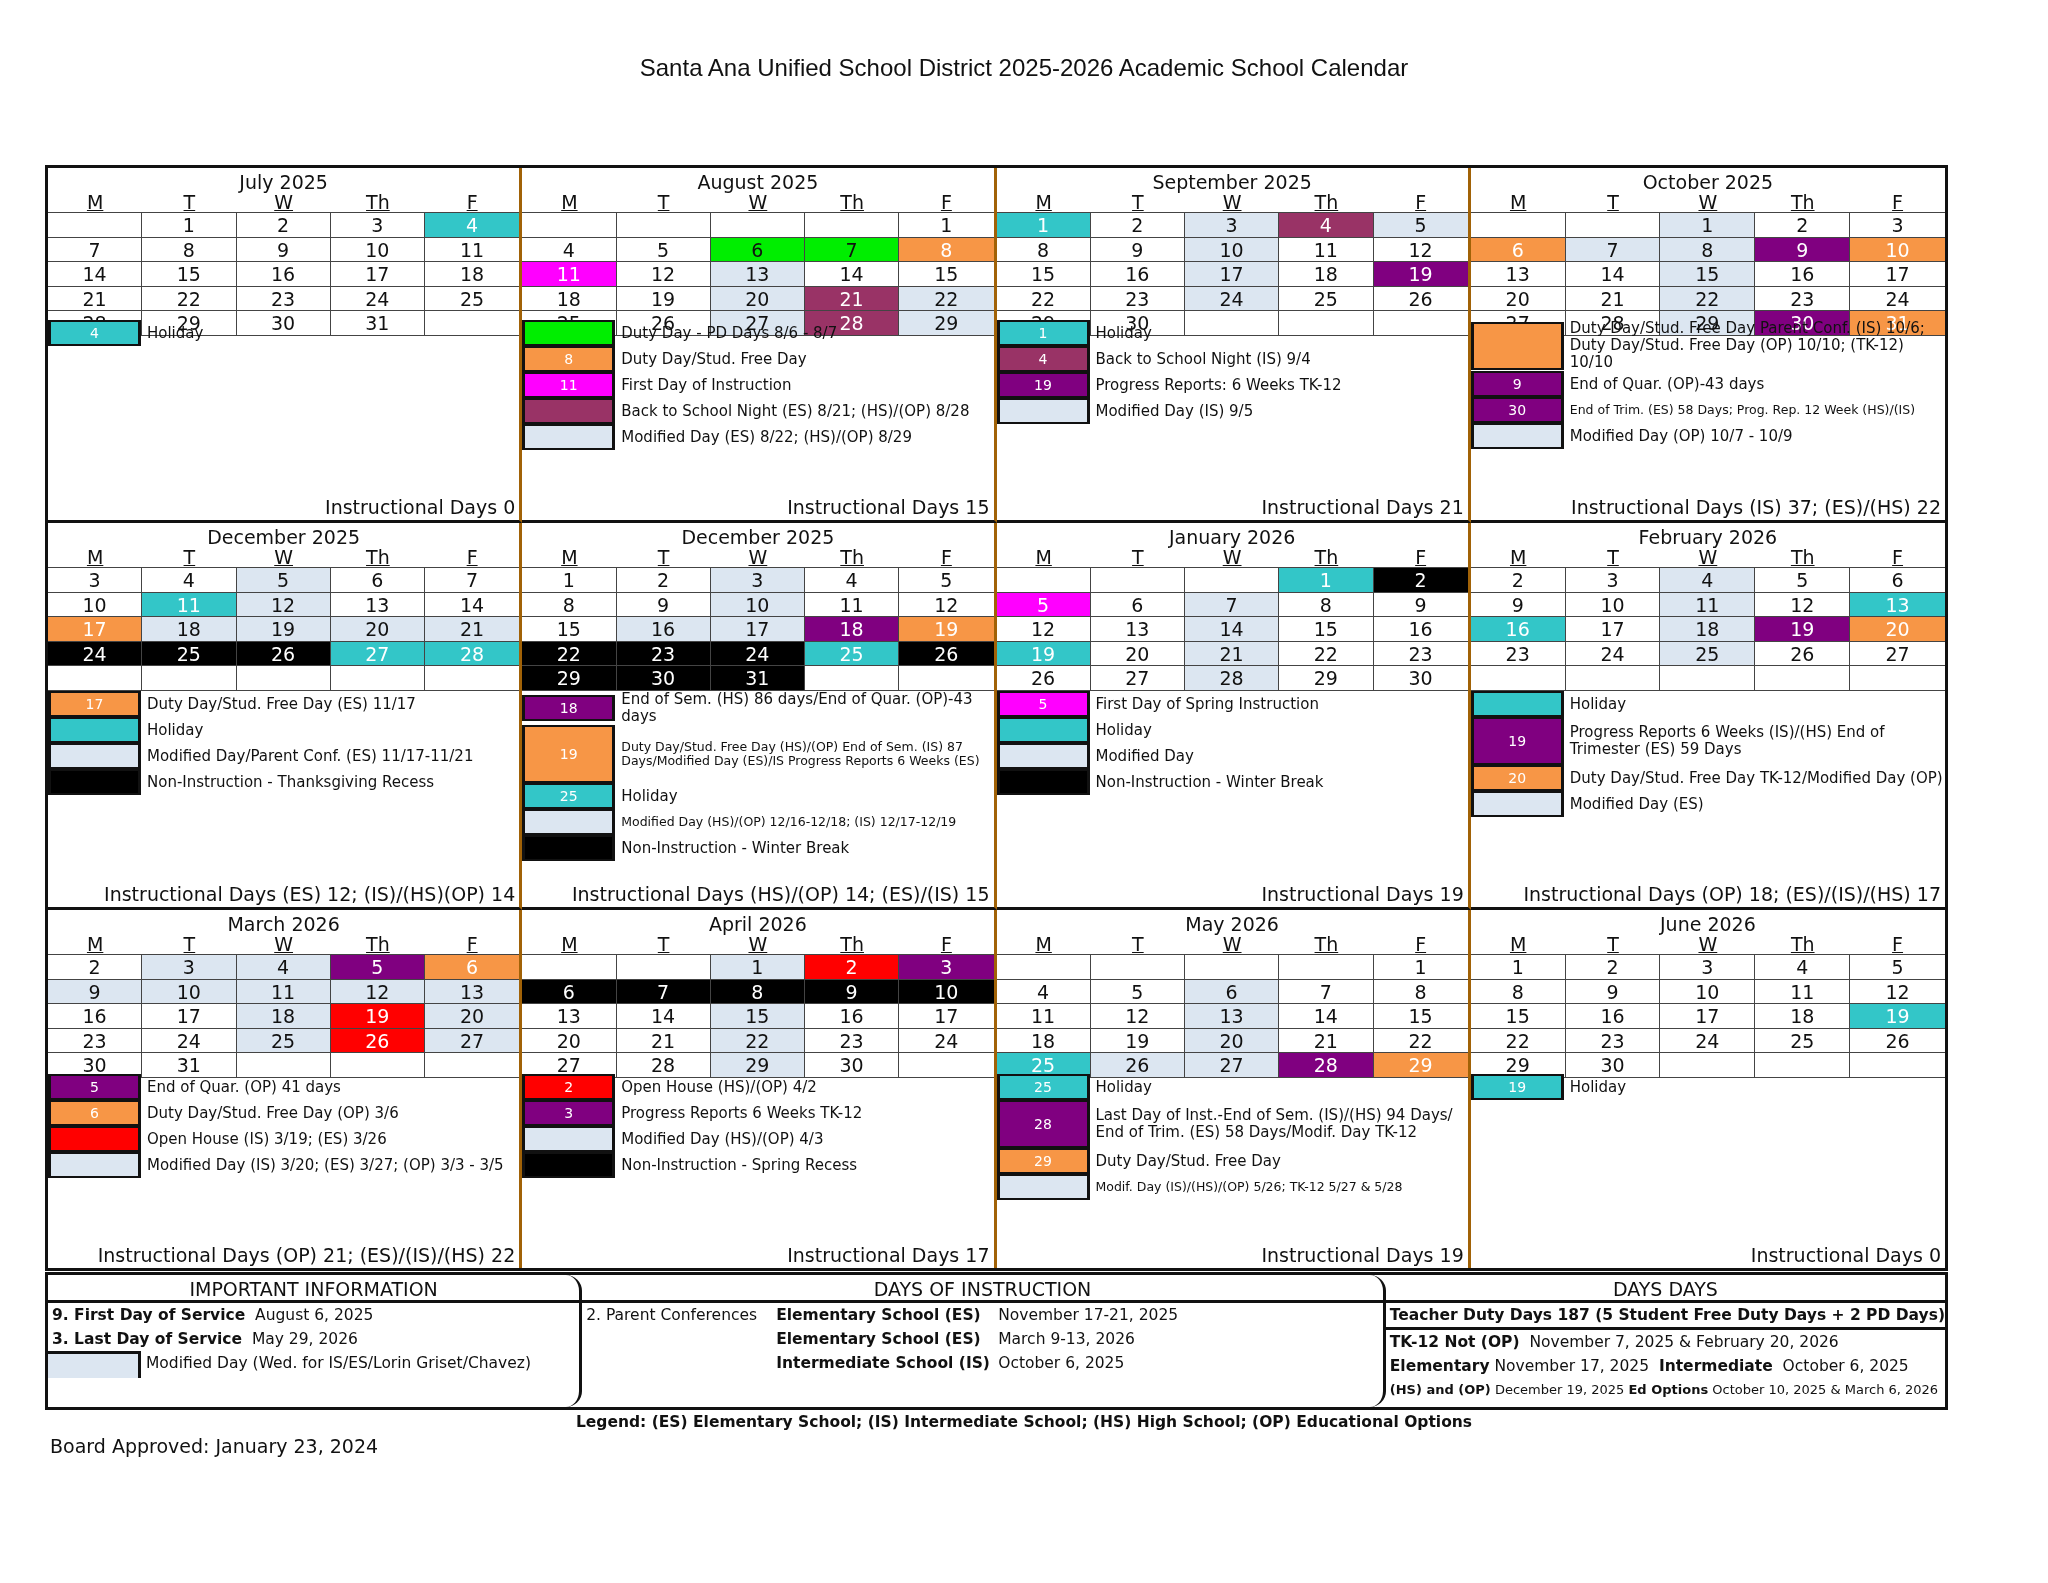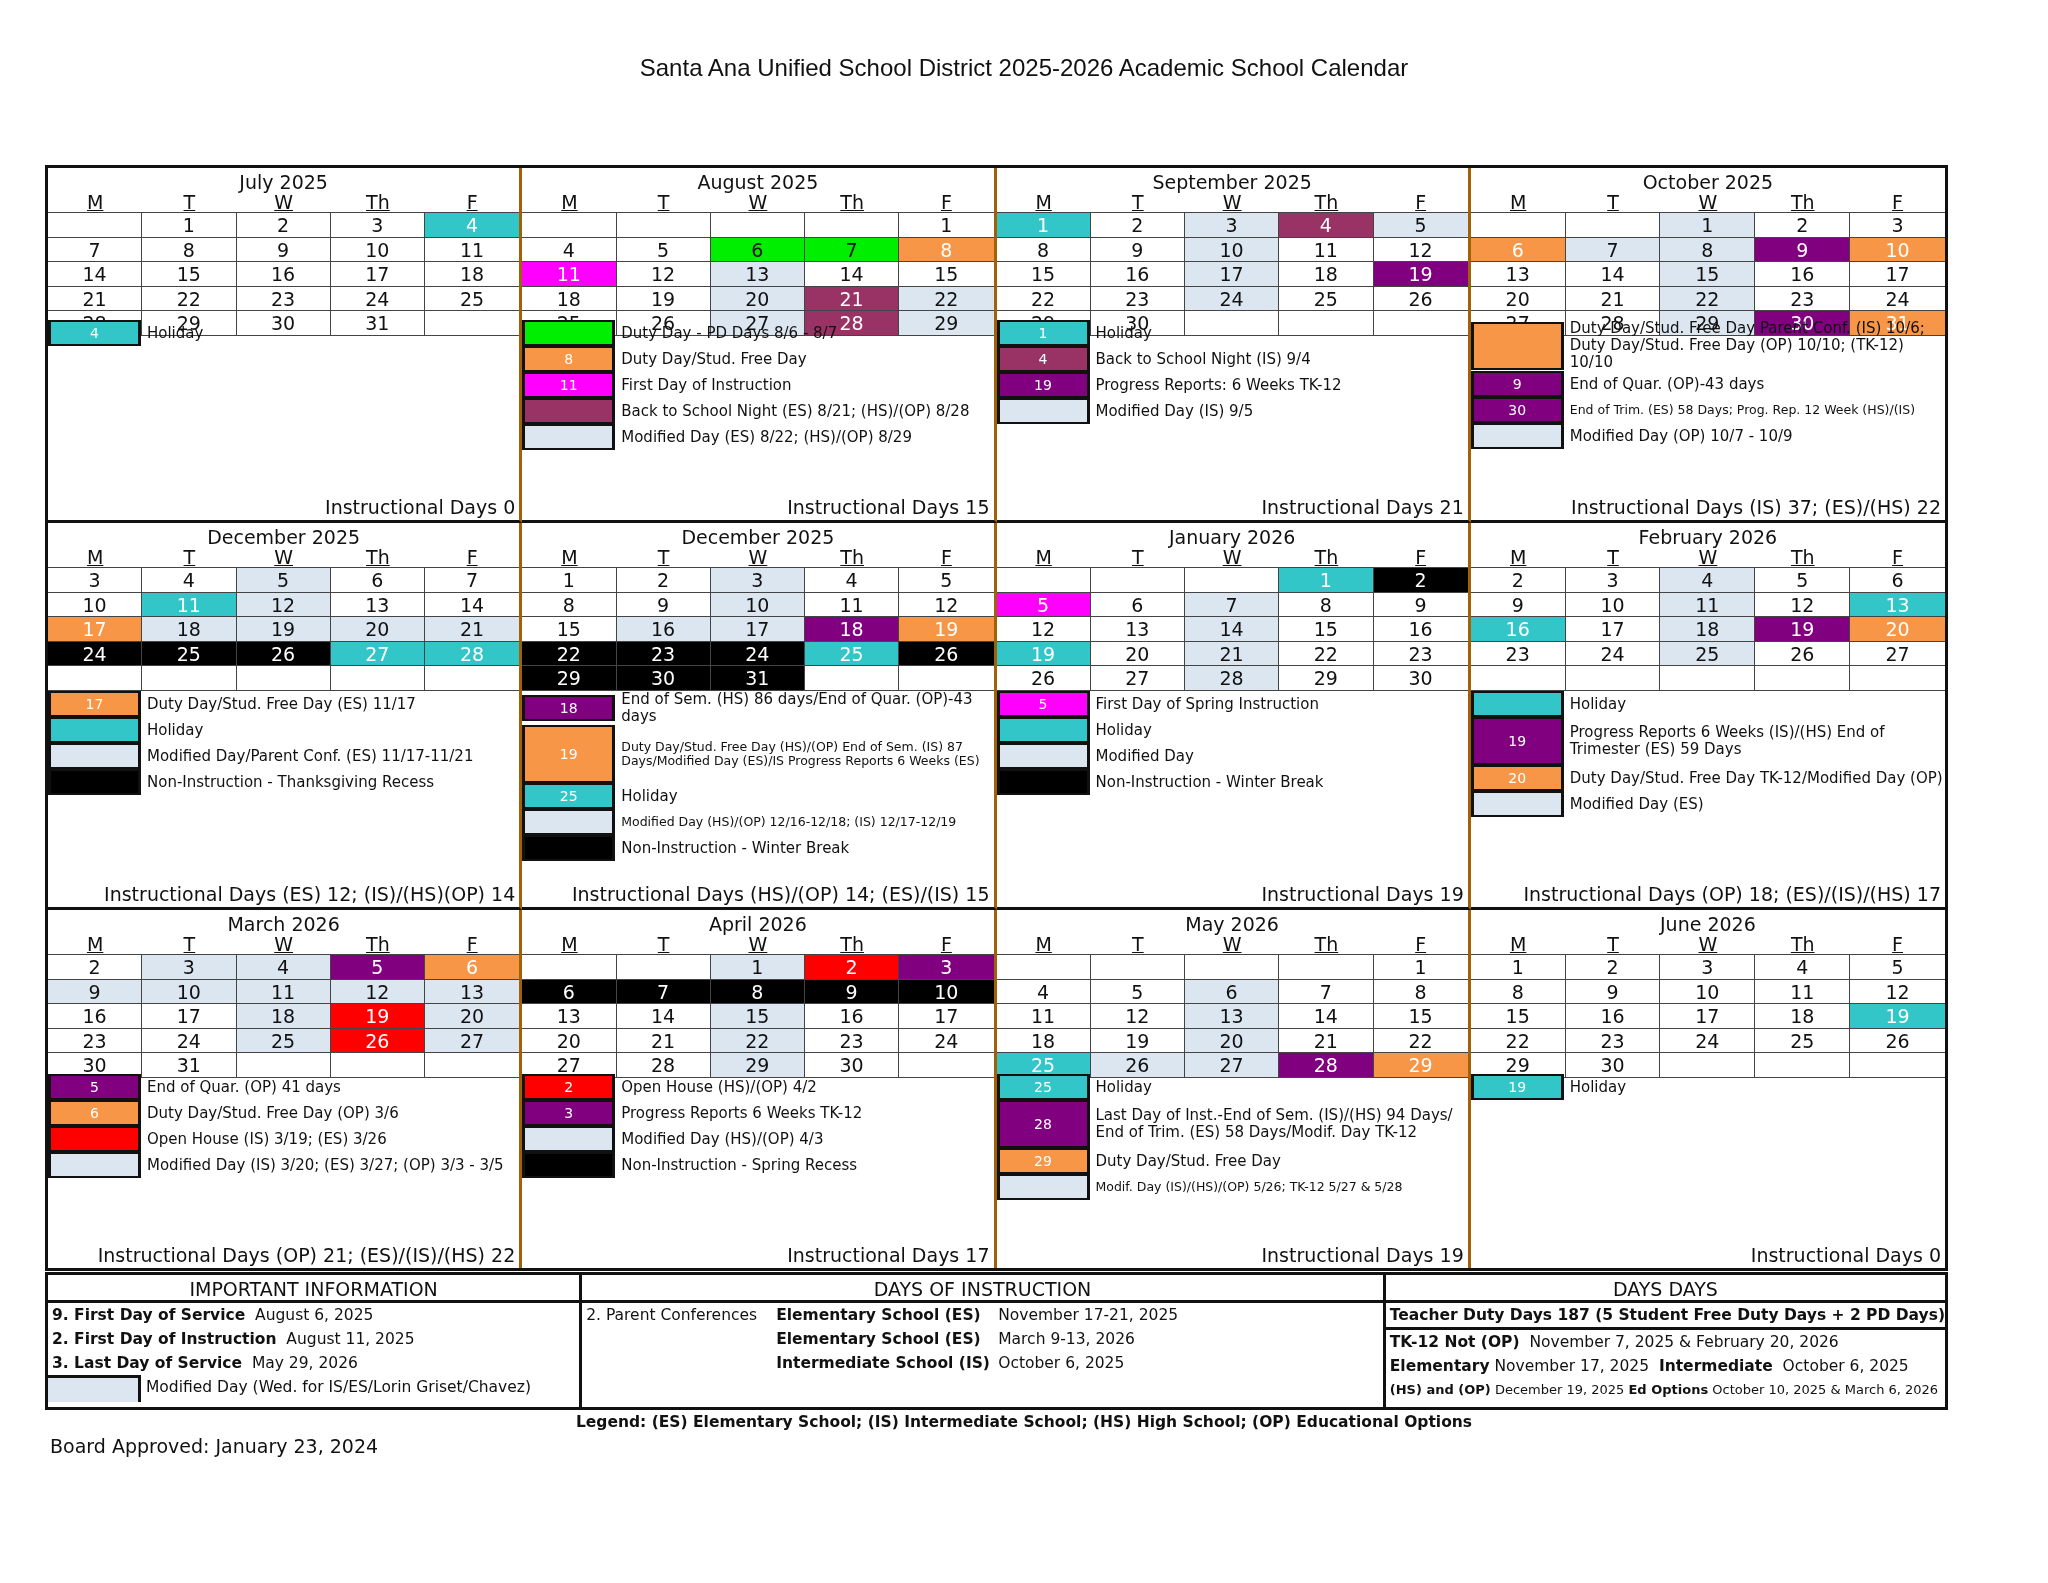--- a/index.html
+++ b/index.html
@@ -25,21 +25,21 @@
   .c-purple { background:#800080; color:#fff; }
   .c-black { background:#000; color:#fff; }
   .c-red { background:#ff0000; color:#fff; }
   .legend { position:absolute; left:0; right:0; padding:0; }
   .lrow { display:flex; align-items:center; font-size:15px; }
   .swatch { width:93px; box-sizing:border-box; border:3px solid #111; border-top-width:2px; border-bottom-width:2px; text-align:center; color:#fff; font-size:14px; flex-shrink:0; display:flex; align-items:center; justify-content:center; }
   .ltext { padding-left:6px; line-height:17px; }
   .ltext.small { font-size:12.5px; line-height:14px; }
   .idays { position:absolute; right:4px; bottom:2px; font-size:19px; }
   .footer { position:absolute; left:45px; top:1272px; width:1903px; height:138px; border:3px solid #111; box-sizing:border-box; display:flex; font-size:15.5px; }
-  .fcol { border-right:3px solid #111; box-sizing:border-box; }
+  .fcol { border-right:3px solid #111; box-sizing:border-box;border-radius:16px; }
   .fcol:last-child { border-right:none; }
   .fhead { text-align:center; font-size:19px; height:25px; line-height:29px; border-bottom:3px solid #111; }
   .fline { height:24px; line-height:24px; padding-left:4px; white-space:nowrap; }
   .fline b { font-weight:bold; }
   .legendline { position:absolute; left:0; width:2048px; top:1413px; text-align:center; font-weight:bold; font-size:15.5px; }
   .board { position:absolute; left:50px; top:1435px; font-size:19px; }
 </style>
 </head>
 <body>
 
@@ -701,21 +701,20 @@
         </div>
       </div>
       <div class="idays">Instructional Days  0</div>
     </div>
   </div>
 
 <div class="footer">
   <div class="fcol" style="width:565px">
     <div class="fhead">IMPORTANT INFORMATION</div>
     <div class="fline"><b>9. First Day of Service</b>&nbsp; <span>August 6, 2025</span></div>
-    <div class="fline"><b>2. First Day of Instruction</b>&nbsp; <span>August 11, 2025</span></div>
     <div class="fline"><b>3. Last Day of Service</b>&nbsp; <span>May 29, 2026</span></div>
     <div class="fline" style="padding-left:0;display:flex;height:27px;">
       <span class="c-mod" style="width:93px;border-right:3px solid #111;border-top:3px solid #111;box-sizing:border-box;display:inline-block;"></span>
       <span style="padding-left:5px">Modified Day (Wed. for IS/ES/Lorin Griset/Chavez)</span>
     </div>
   </div>
   <div class="fcol" style="width:850px">
     <div class="fhead">DAYS OF INSTRUCTION</div>
     <div class="fline"><span style="display:inline-block;width:190px">2. Parent Conferences</span><b style="display:inline-block;width:222px">Elementary School (ES)</b><span>November 17-21, 2025</span></div>
     <div class="fline"><span style="display:inline-block;width:190px"></span><b style="display:inline-block;width:222px">Elementary School (ES)</b><span>March 9-13, 2026</span></div>

